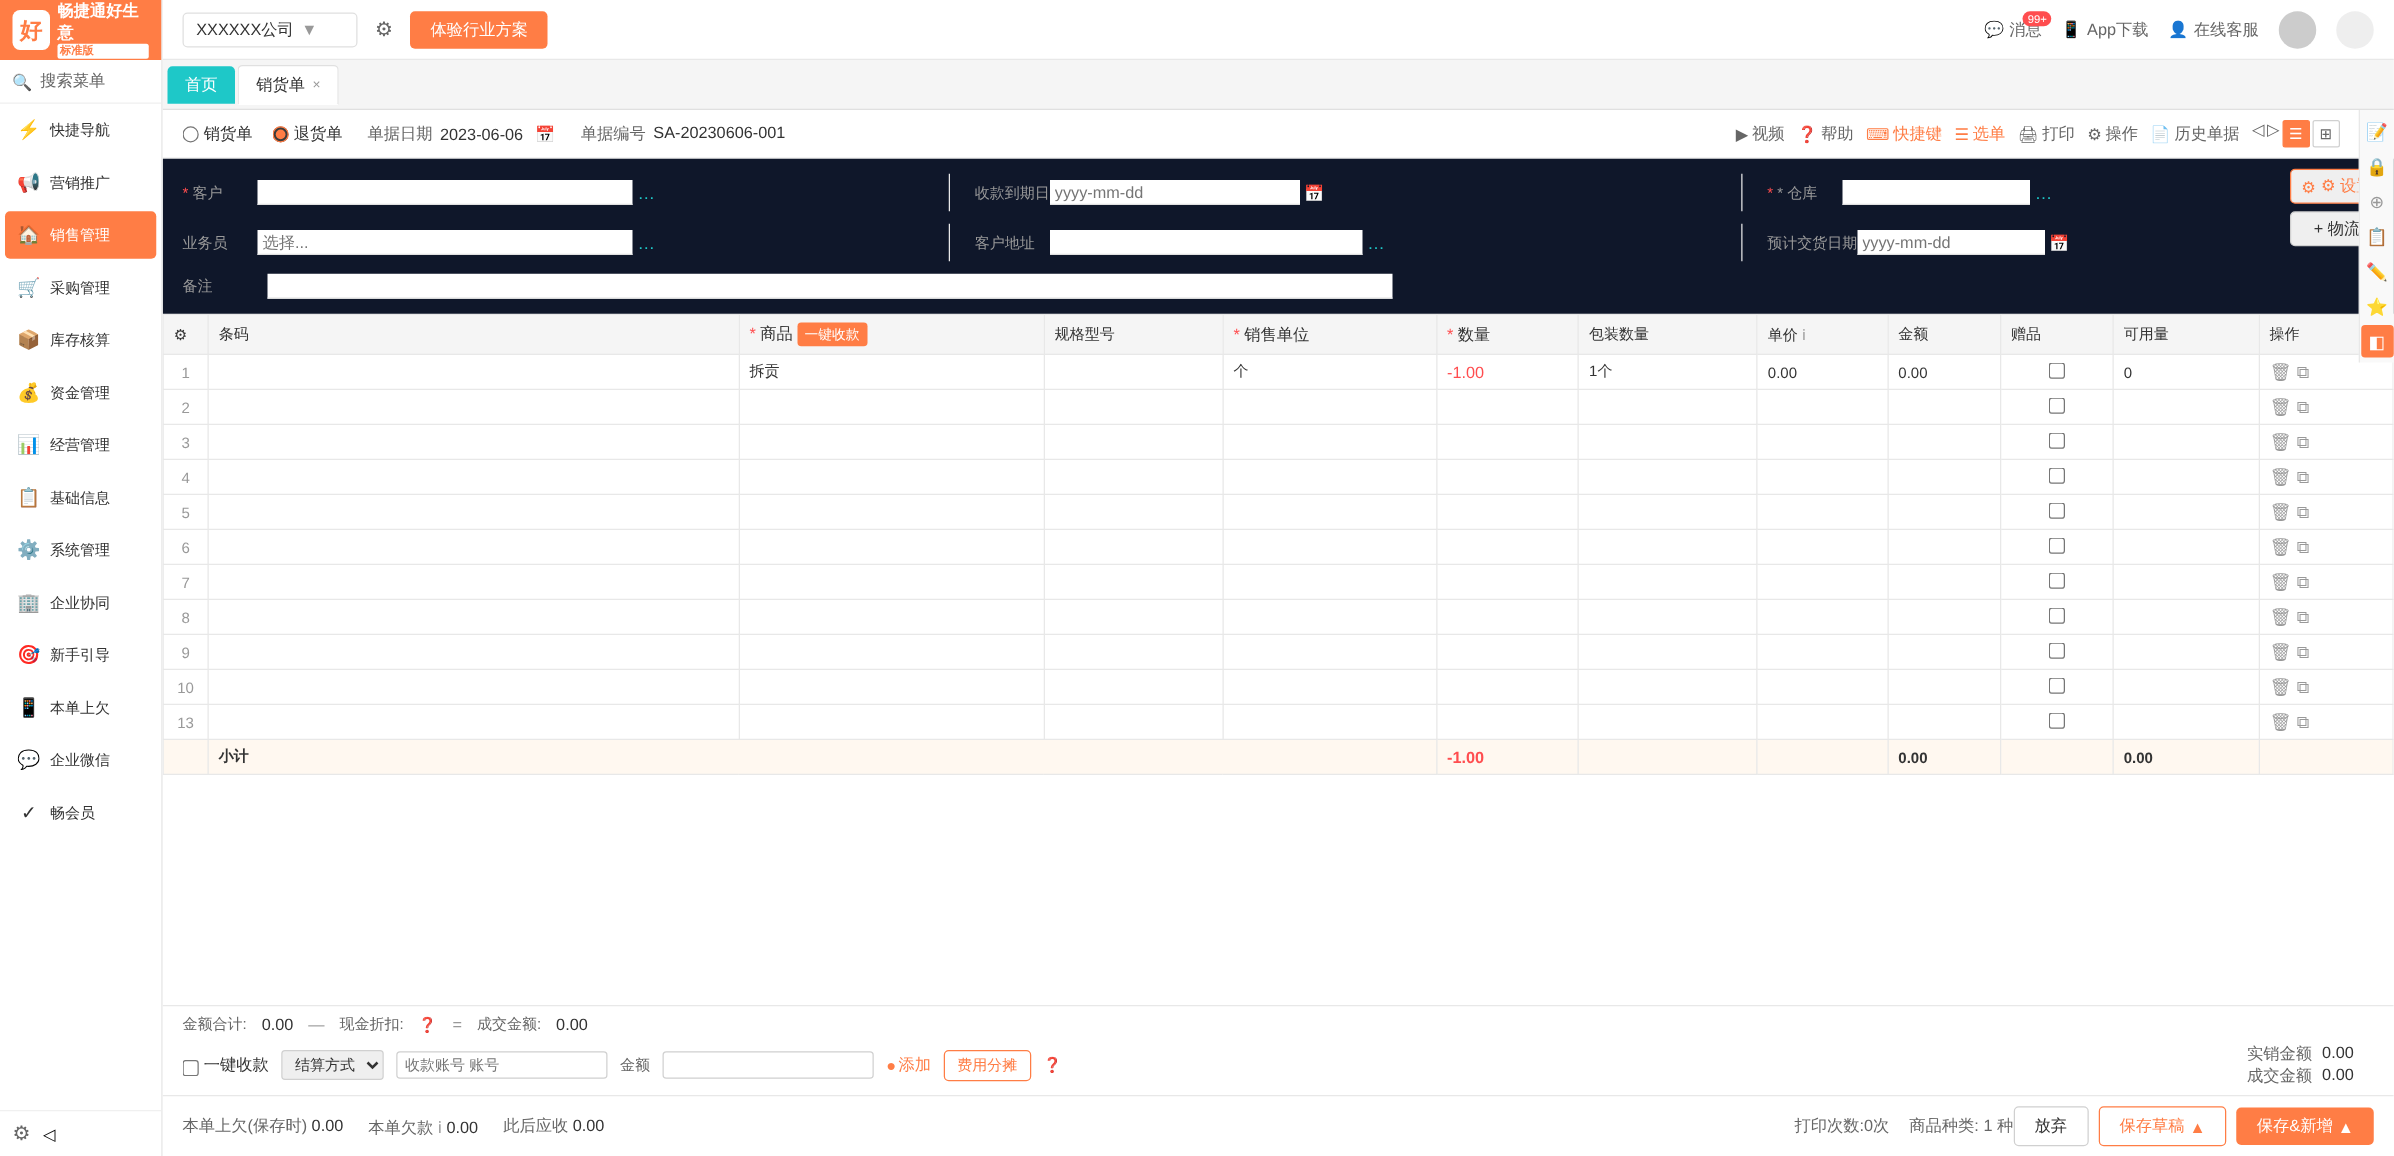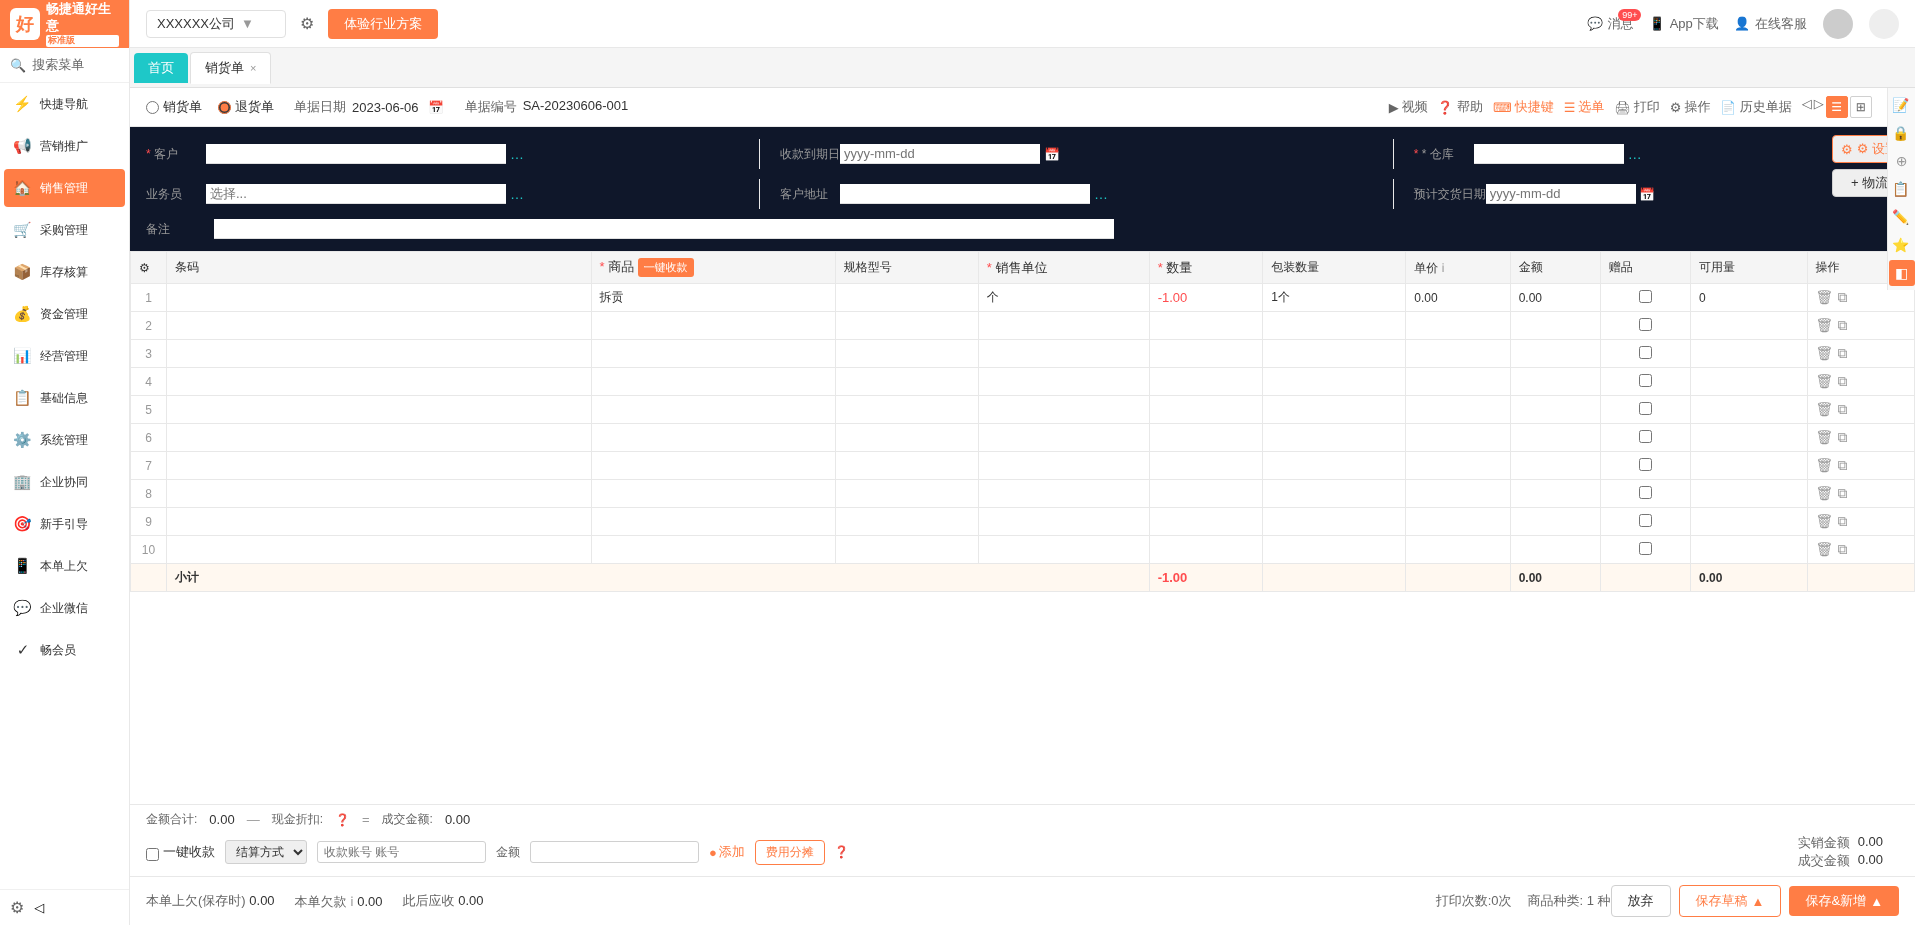--- a/index.html
+++ b/index.html
@@ -570,20 +570,39 @@
               <td></td>
               <td class="checkbox-cell"><input type="checkbox" style=""></td>
               <td></td>
               <td>
                 <div class="ops">
                   <span class="op-btn">🗑</span>
                   <span class="op-btn">⧉</span>
                 </div>
               </td>
             </tr>
+          <tr>
+              <td class="row-num">13</td>
+              <td></td>
+              <td></td>
+              <td></td>
+              <td></td>
+              <td></td>
+              <td></td>
+              <td></td>
+              <td></td>
+              <td class="checkbox-cell"><input type="checkbox" style=""></td>
+              <td></td>
+              <td>
+                <div class="ops">
+                  <span class="op-btn">🗑</span>
+                  <span class="op-btn">⧉</span>
+                </div>
+              </td>
+            </tr>
 
           <tr class="subtotal-row">
             <td></td>
             <td colspan="4">小计</td>
             <td><span class="qty-red">-1.00</span></td>
             <td></td>
             <td></td>
             <td>0.00</td>
             <td></td>
             <td>0.00</td>

